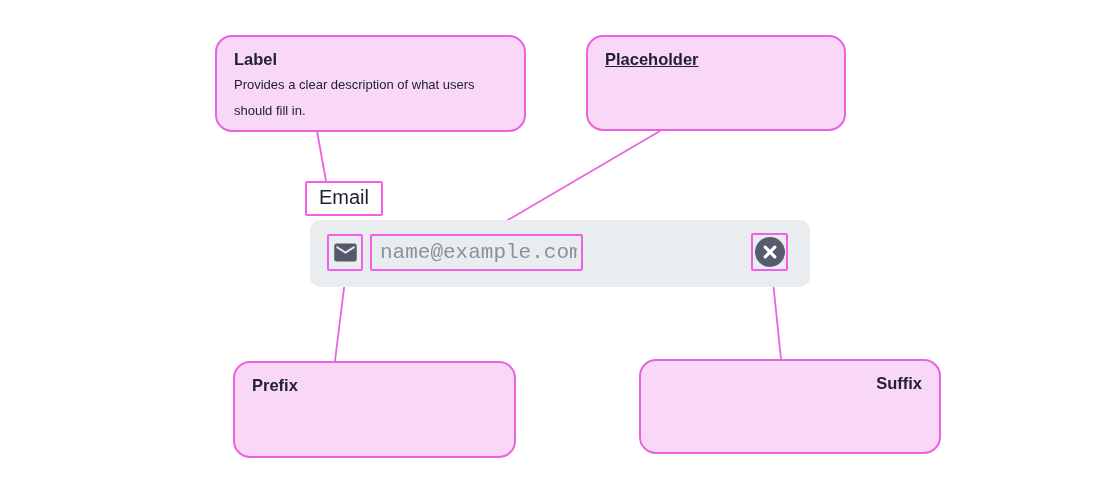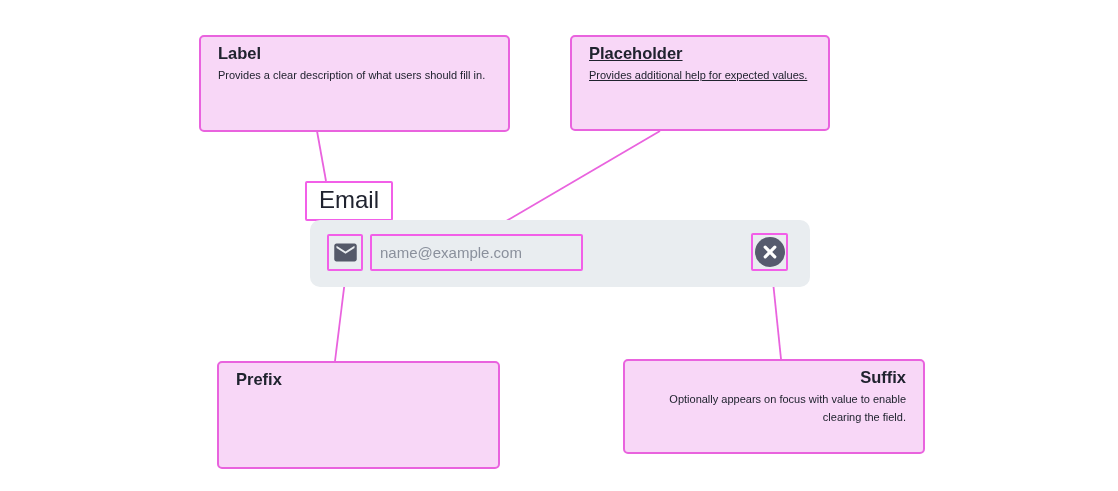--- a/index.html
+++ b/index.html
@@ -6,49 +6,49 @@
   .stage{
     position:relative;width:1118px;height:491px;background:var(--page-bg,#FFFFFF);
     font-family:"Liberation Sans", sans-serif;overflow:hidden;
   }
   .connectors{position:absolute;left:0;top:0;width:1118px;height:491px;pointer-events:none;}
   .connectors line{stroke:var(--connector,#E963DE);stroke-width:1.8;}
   .callout{
     position:absolute;box-sizing:border-box;
     background:var(--callout-fill,#F8D7F7);
     border:2px solid var(--callout-border,#E963DE);
-    border-radius:5px;padding:4px 17px;color:var(--text-dark,#20232F);
+    border-radius:17px;padding:10px 17px;color:var(--text-dark,#20232F);margin-left:16px;
   }
   .co-title{font-weight:700;font-size:16.5px;line-height:25px;}
-  .co-body{font-size:11px;line-height:18px;}
+  .co-body{font-size:13px;line-height:26px;}
   #co-label{left:199px;top:35px;width:311px;height:97px;}
   #co-placeholder{left:570px;top:35px;width:260px;height:96px;text-decoration:underline;}
-  #co-prefix{left:217px;top:361px;width:283px;height:108px;}
+  #co-prefix{left:217px;top:361px;width:283px;height:97px;}
   #co-suffix{left:623px;top:359px;width:302px;height:95px;text-align:right;}
   .email-label-box{
     position:absolute;left:305px;top:181px;box-sizing:border-box;
     background:#fff;border:2px solid var(--highlight-border,#F25FE8);
     border-radius:2px;padding:3px 12px 5px 12px;
   }
-  .email-label-box span{font-size:24px;color:var(--text-dark,#20232F);}
+  .email-label-box span{font-size:20px;color:var(--text-dark,#20232F);}
   .input-container{
     position:absolute;left:310px;top:220px;width:500px;height:67px;
     background:var(--input-bg,#E9EDF0);border-radius:10px;
   }
   .hl{
     position:absolute;box-sizing:border-box;
     border:2px solid var(--highlight-border,#F25FE8);border-radius:2px;
     display:flex;align-items:center;justify-content:center;
   }
   .prefix-box{left:17px;top:14px;width:36px;height:37px;}
   .ph-box{left:60px;top:14px;width:213px;height:37px;justify-content:flex-start;}
   .suffix-box{left:441px;top:13px;width:37px;height:38px;}
   .ph-box input{
     width:100%;border:none;outline:none;background:transparent;
-    font-family:Liberation Sans, sans-serif;font-size:15px;
+    font-family:Liberation Mono, monospace;font-size:21px;
     padding:0 4px 0 8px;color:var(--text-dark,#20232F);
   }
   .ph-box input::placeholder{color:var(--placeholder-text,#8A909C);opacity:1;}
   .clear-btn{
     border:none;background:transparent;padding:0;margin:0;cursor:pointer;
     width:30px;height:30px;display:flex;align-items:center;justify-content:center;
   }
 </style>
 </head>
 <body>
@@ -62,30 +62,28 @@
     <line x1="772" y1="272" x2="781" y2="359"></line>
   </svg>
 
   <div class="callout" id="co-label">
     <div class="co-title">Label</div>
     <div class="co-body">Provides a clear description of what users should fill in.</div>
   </div>
 
   <div class="callout" id="co-placeholder">
     <div class="co-title">Placeholder</div>
-    <div class="co-body">Provides additional help for expected values.</div>
   </div>
 
   <div class="callout" id="co-prefix">
     <div class="co-title">Prefix</div>
   </div>
 
   <div class="callout" id="co-suffix">
     <div class="co-title">Suffix</div>
-    <div class="co-body">Optionally appears on focus with value to enable clearing the field.</div>
   </div>
 
   <div class="email-label-box">
     <span>Email</span>
   </div>
 
   <div class="input-container">
 
     <div class="hl prefix-box">
       <svg width="27" height="27" viewBox="0 0 24 24" aria-hidden="true">

